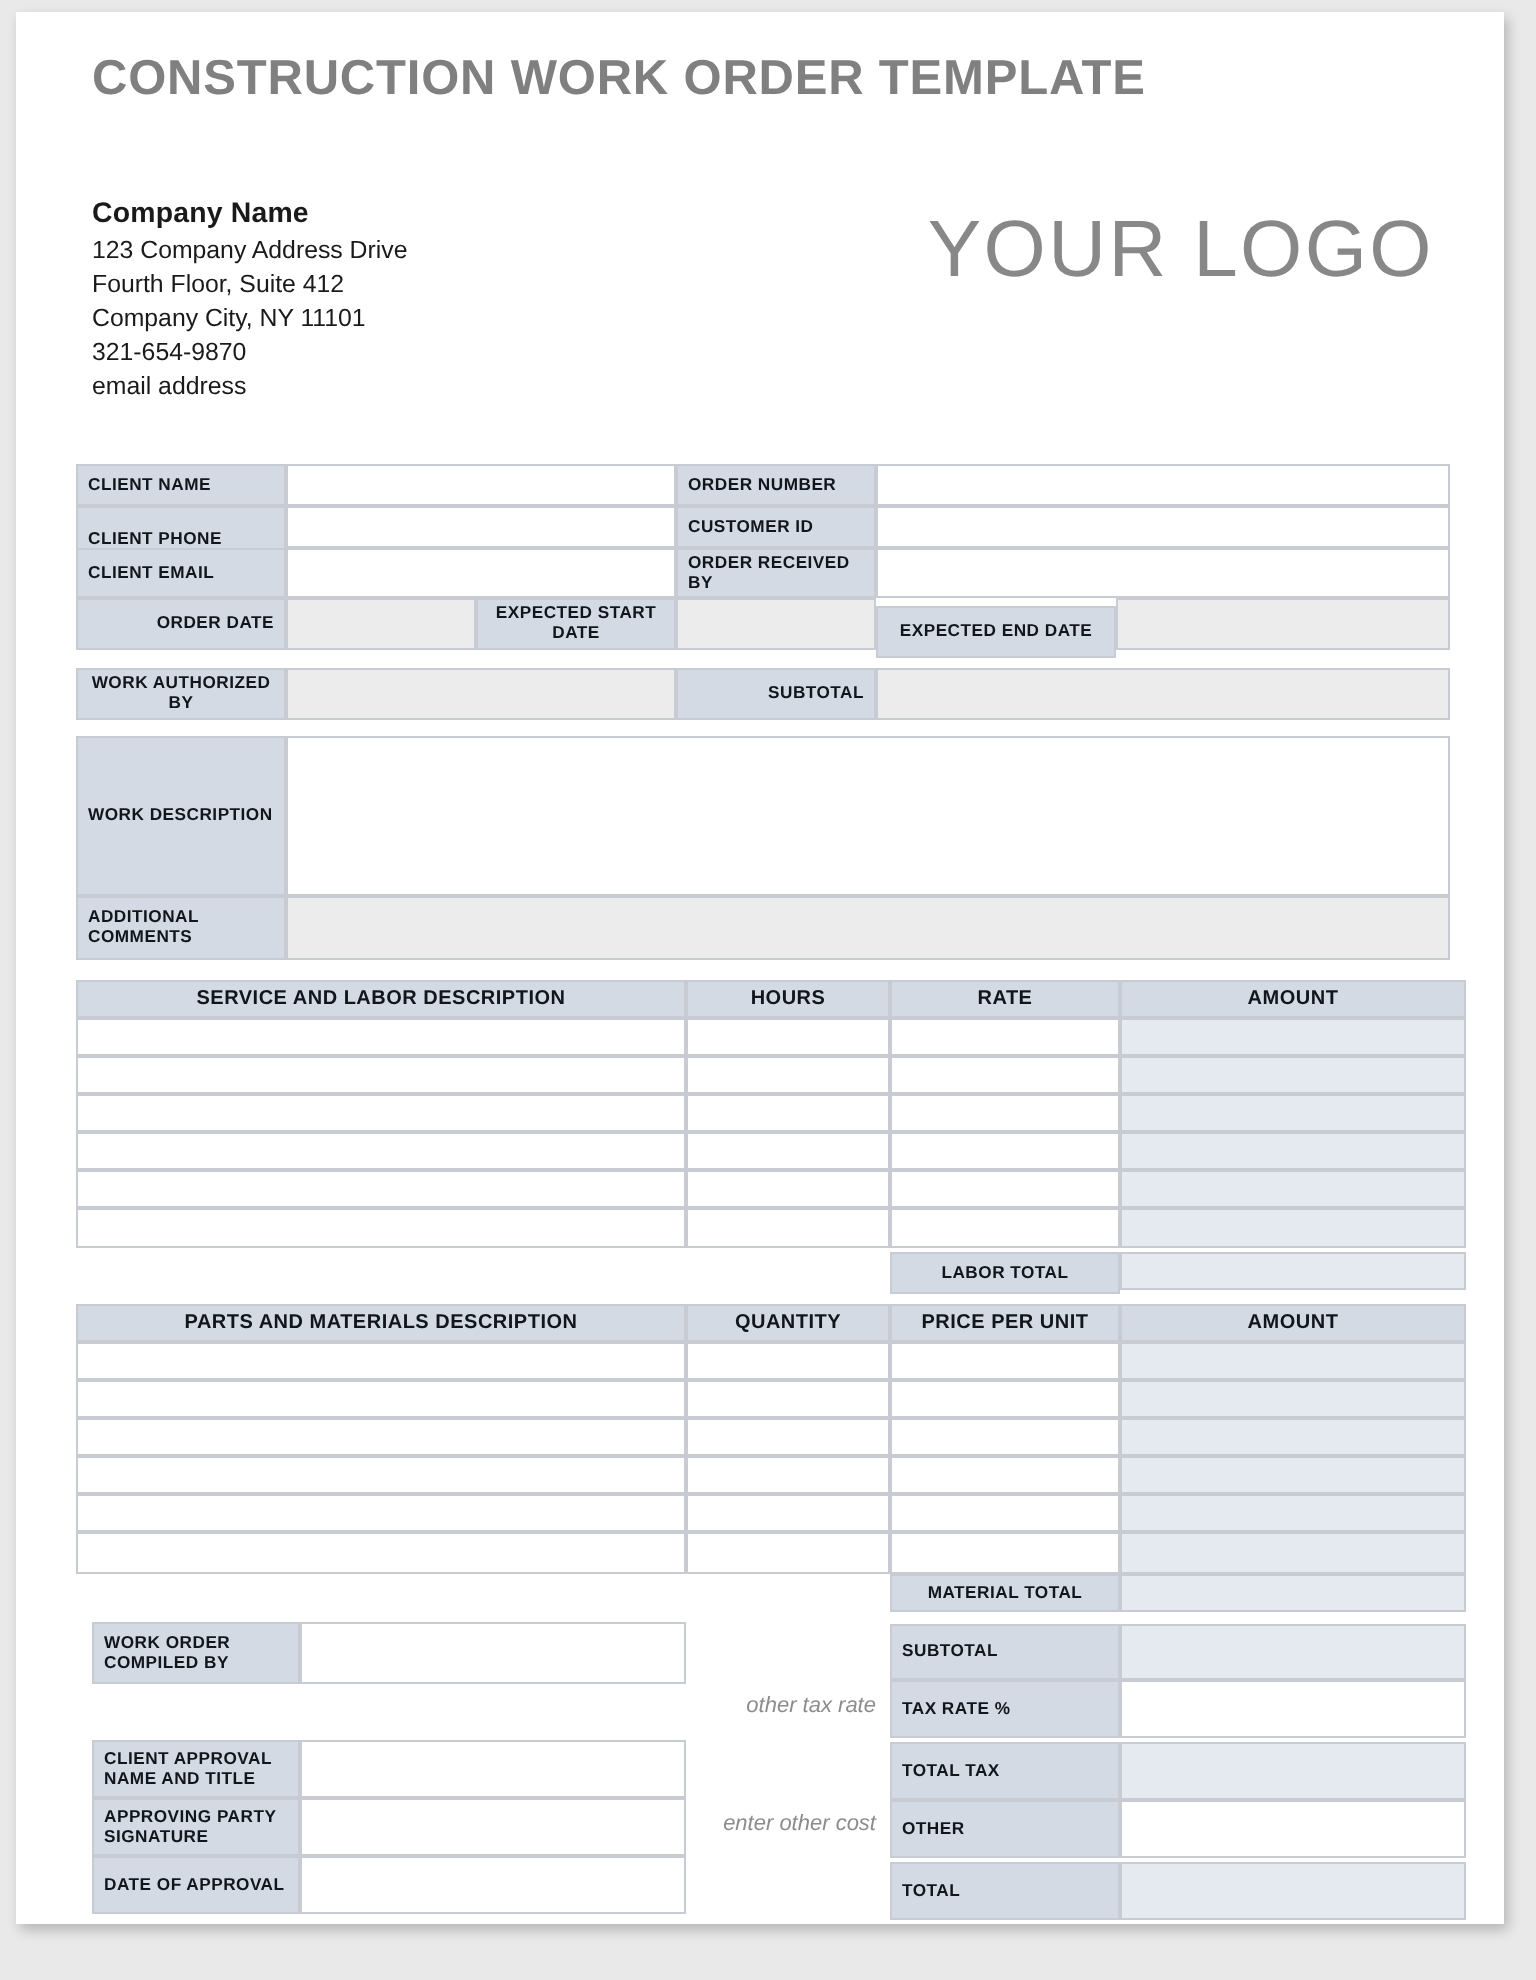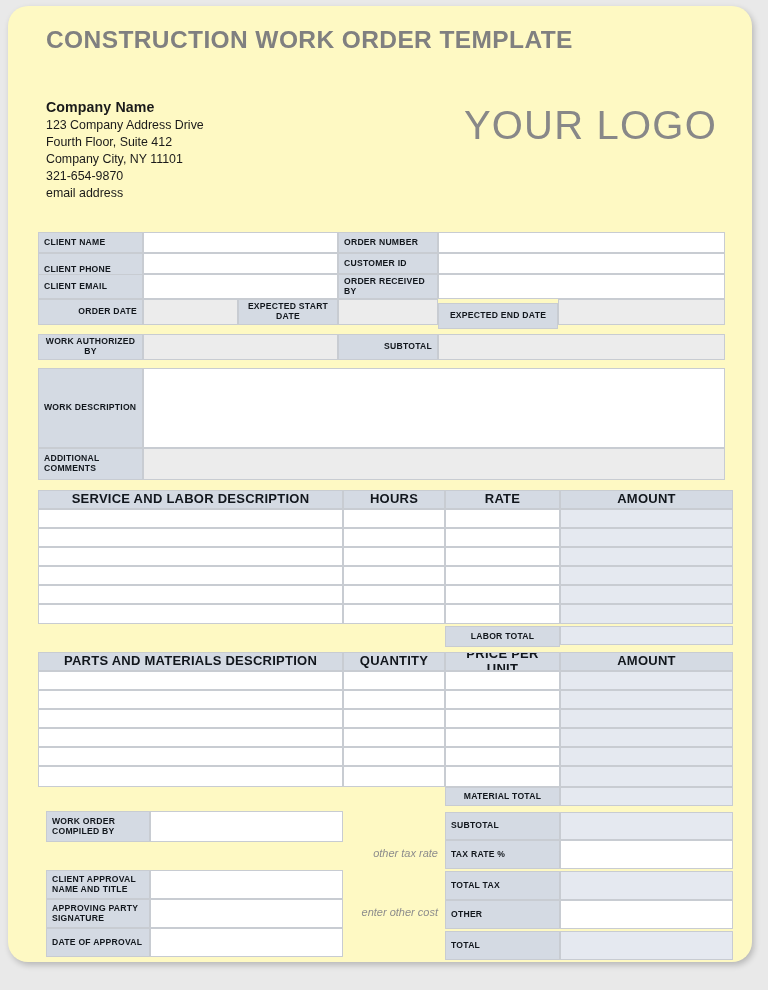--- a/index.html
+++ b/index.html
@@ -13,24 +13,23 @@
     font-family: "Liberation Sans", sans-serif;
     overflow: hidden;
   }
 
   .page {
     position: absolute;
     left: 8px;
     top: 6px;
     width: 744px;
     height: 956px;
-    background: #fef9c3;
+    background: #ffffff;
     box-shadow: 2px 3px 6px rgba(0,0,0,0.22);
     box-sizing: border-box;
-    border-radius: 20px;
   }
 
   
   .doc-title {
     position: absolute;
     left: 38px;
     top: 20px;
     font-size: 24.5px;
     font-weight: bold;
     letter-spacing: 0.4px;
@@ -96,21 +95,21 @@
   .inp-gray  { background: #ececec; }
   .inp-blue  { background: #e5e9f0; }
 
   .r  { justify-content: flex-end; text-align: right; }
   .c  { justify-content: center;  text-align: center; }
 
   .hdr {
     background: #d4dae3;
     justify-content: center;
     text-align: center;
-    font-size: 13px;
+    font-size: 10px;
   }
 
   .hint {
     position: absolute;
     font-size: 11px;
     font-style: italic;
     color: #8c8c8c;
     text-align: right;
     white-space: nowrap;
   }

